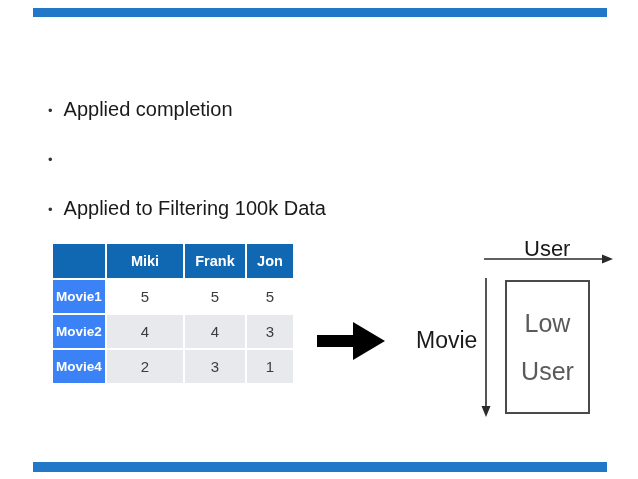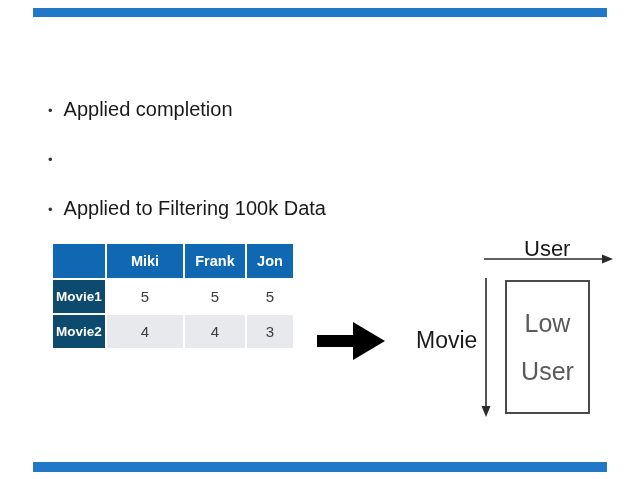--- a/index.html
+++ b/index.html
@@ -29,21 +29,21 @@
     position:absolute;left:51px;top:242px;
     border-collapse:separate;border-spacing:2.5px;
   }
   .movie-table th,.movie-table td{padding:0;text-align:center;vertical-align:middle;}
   .movie-table .hdr{
     background:#1068B2;color:#ffffff;font-weight:700;font-size:14.5px;
     height:34px;
   }
   .movie-table .corner{background:#1068B2;}
   .movie-table .rowlbl{
-    background:#0c4a6e;color:#ffffff;font-weight:700;font-size:13.5px;height:33px;
+    background:#3b82f6;color:#ffffff;font-weight:700;font-size:13.5px;height:33px;
   }
   .movie-table td.val{font-size:15px;color:#3c3c3c;}
   .movie-table tr.even td.val{background:#ffffff;}
   .movie-table tr.odd td.val{background:#E7E9EC;}
   .c0{width:52px;} .c1{width:76px;} .c2{width:60px;} .c3{width:46px;}
 
   .big-arrow{position:absolute;left:317px;top:322px;}
   .movie-label{position:absolute;left:416px;top:327px;font-size:23px;color:#1a1a1a;}
   .user-label{position:absolute;left:524px;top:236px;font-size:22px;color:#1a1a1a;}
   .h-arrow{position:absolute;left:484px;top:252px;}
@@ -90,20 +90,26 @@
       <td class="val c1">5</td>
       <td class="val c2">5</td>
       <td class="val c3">5</td>
     </tr>
     <tr class="odd">
       <td class="rowlbl c0">Movie2</td>
       <td class="val c1">4</td>
       <td class="val c2">4</td>
       <td class="val c3">3</td>
     </tr>
+    <tr class="odd">
+      <td class="rowlbl c0">Movie4</td>
+      <td class="val c1">2</td>
+      <td class="val c2">3</td>
+      <td class="val c3">1</td>
+    </tr>
   </tbody>
     </table>
 
   <svg class="big-arrow" width="68" height="38" viewBox="0 0 68 38">
     <polygon points="0,13 36,13 36,0 68,19 36,38 36,25 0,25" fill="#000000"></polygon>
   </svg>
 
   <div class="movie-label">Movie</div>
   <div class="user-label">User</div>
 

